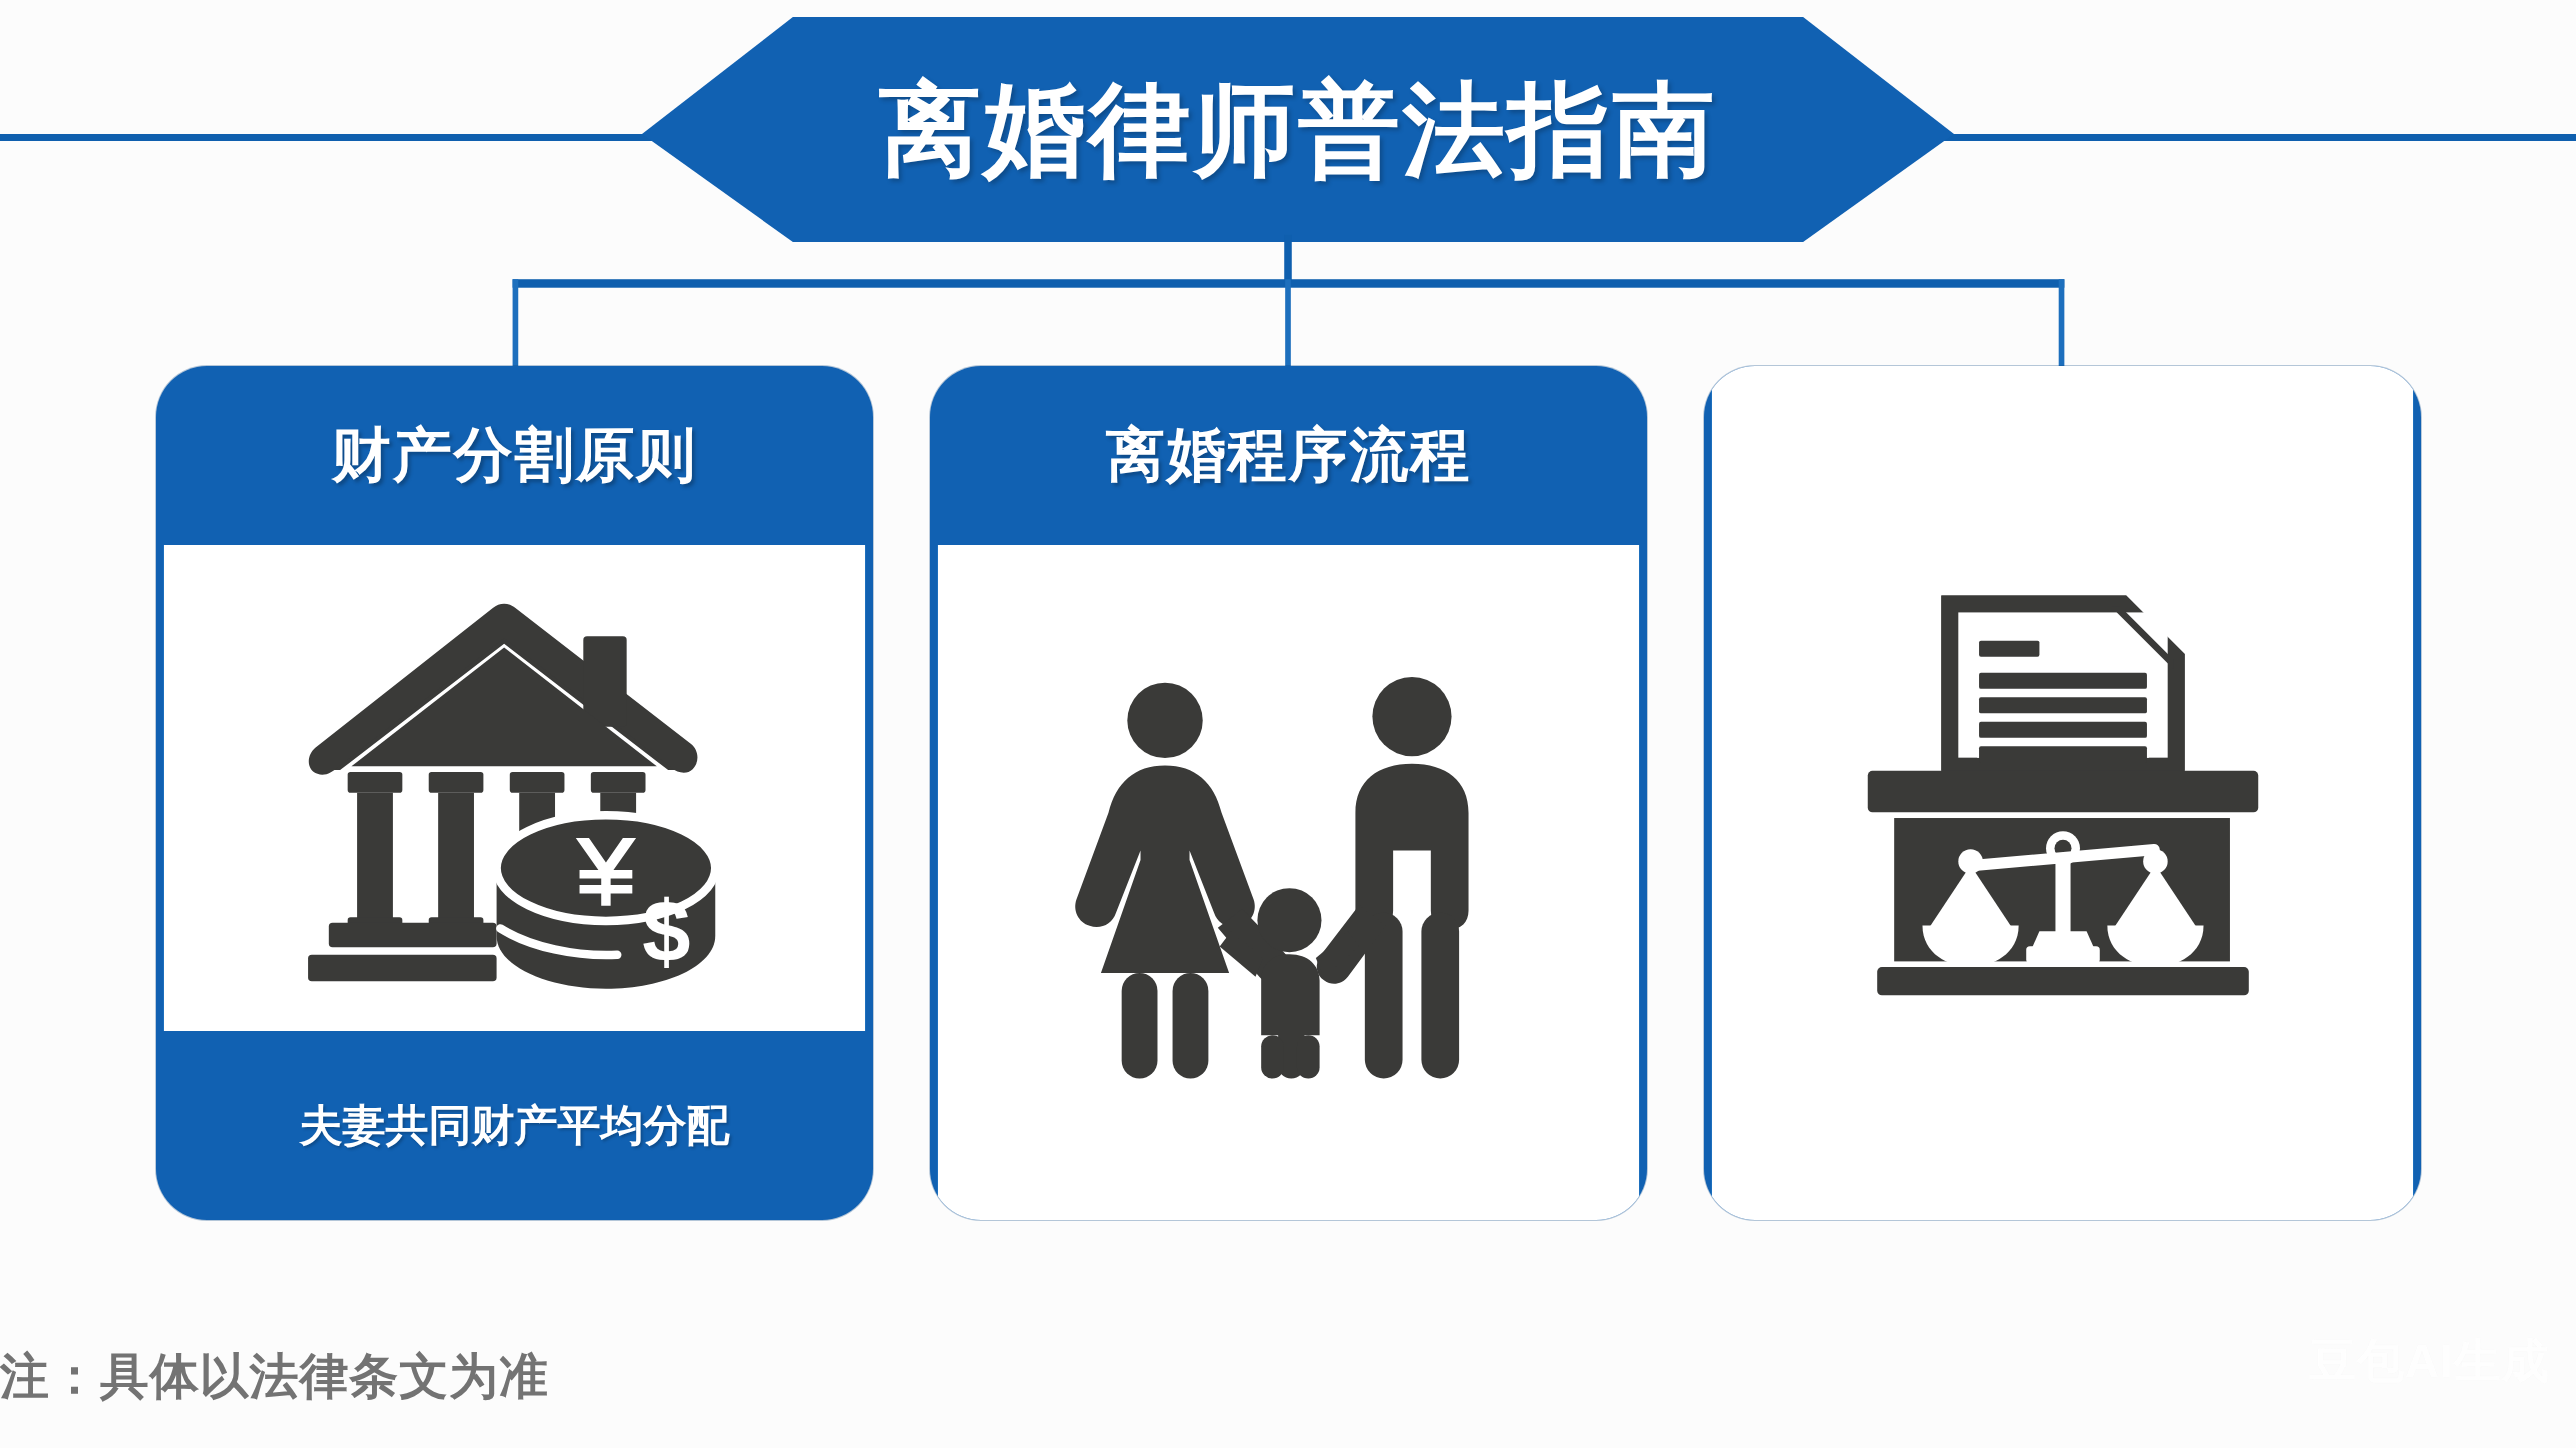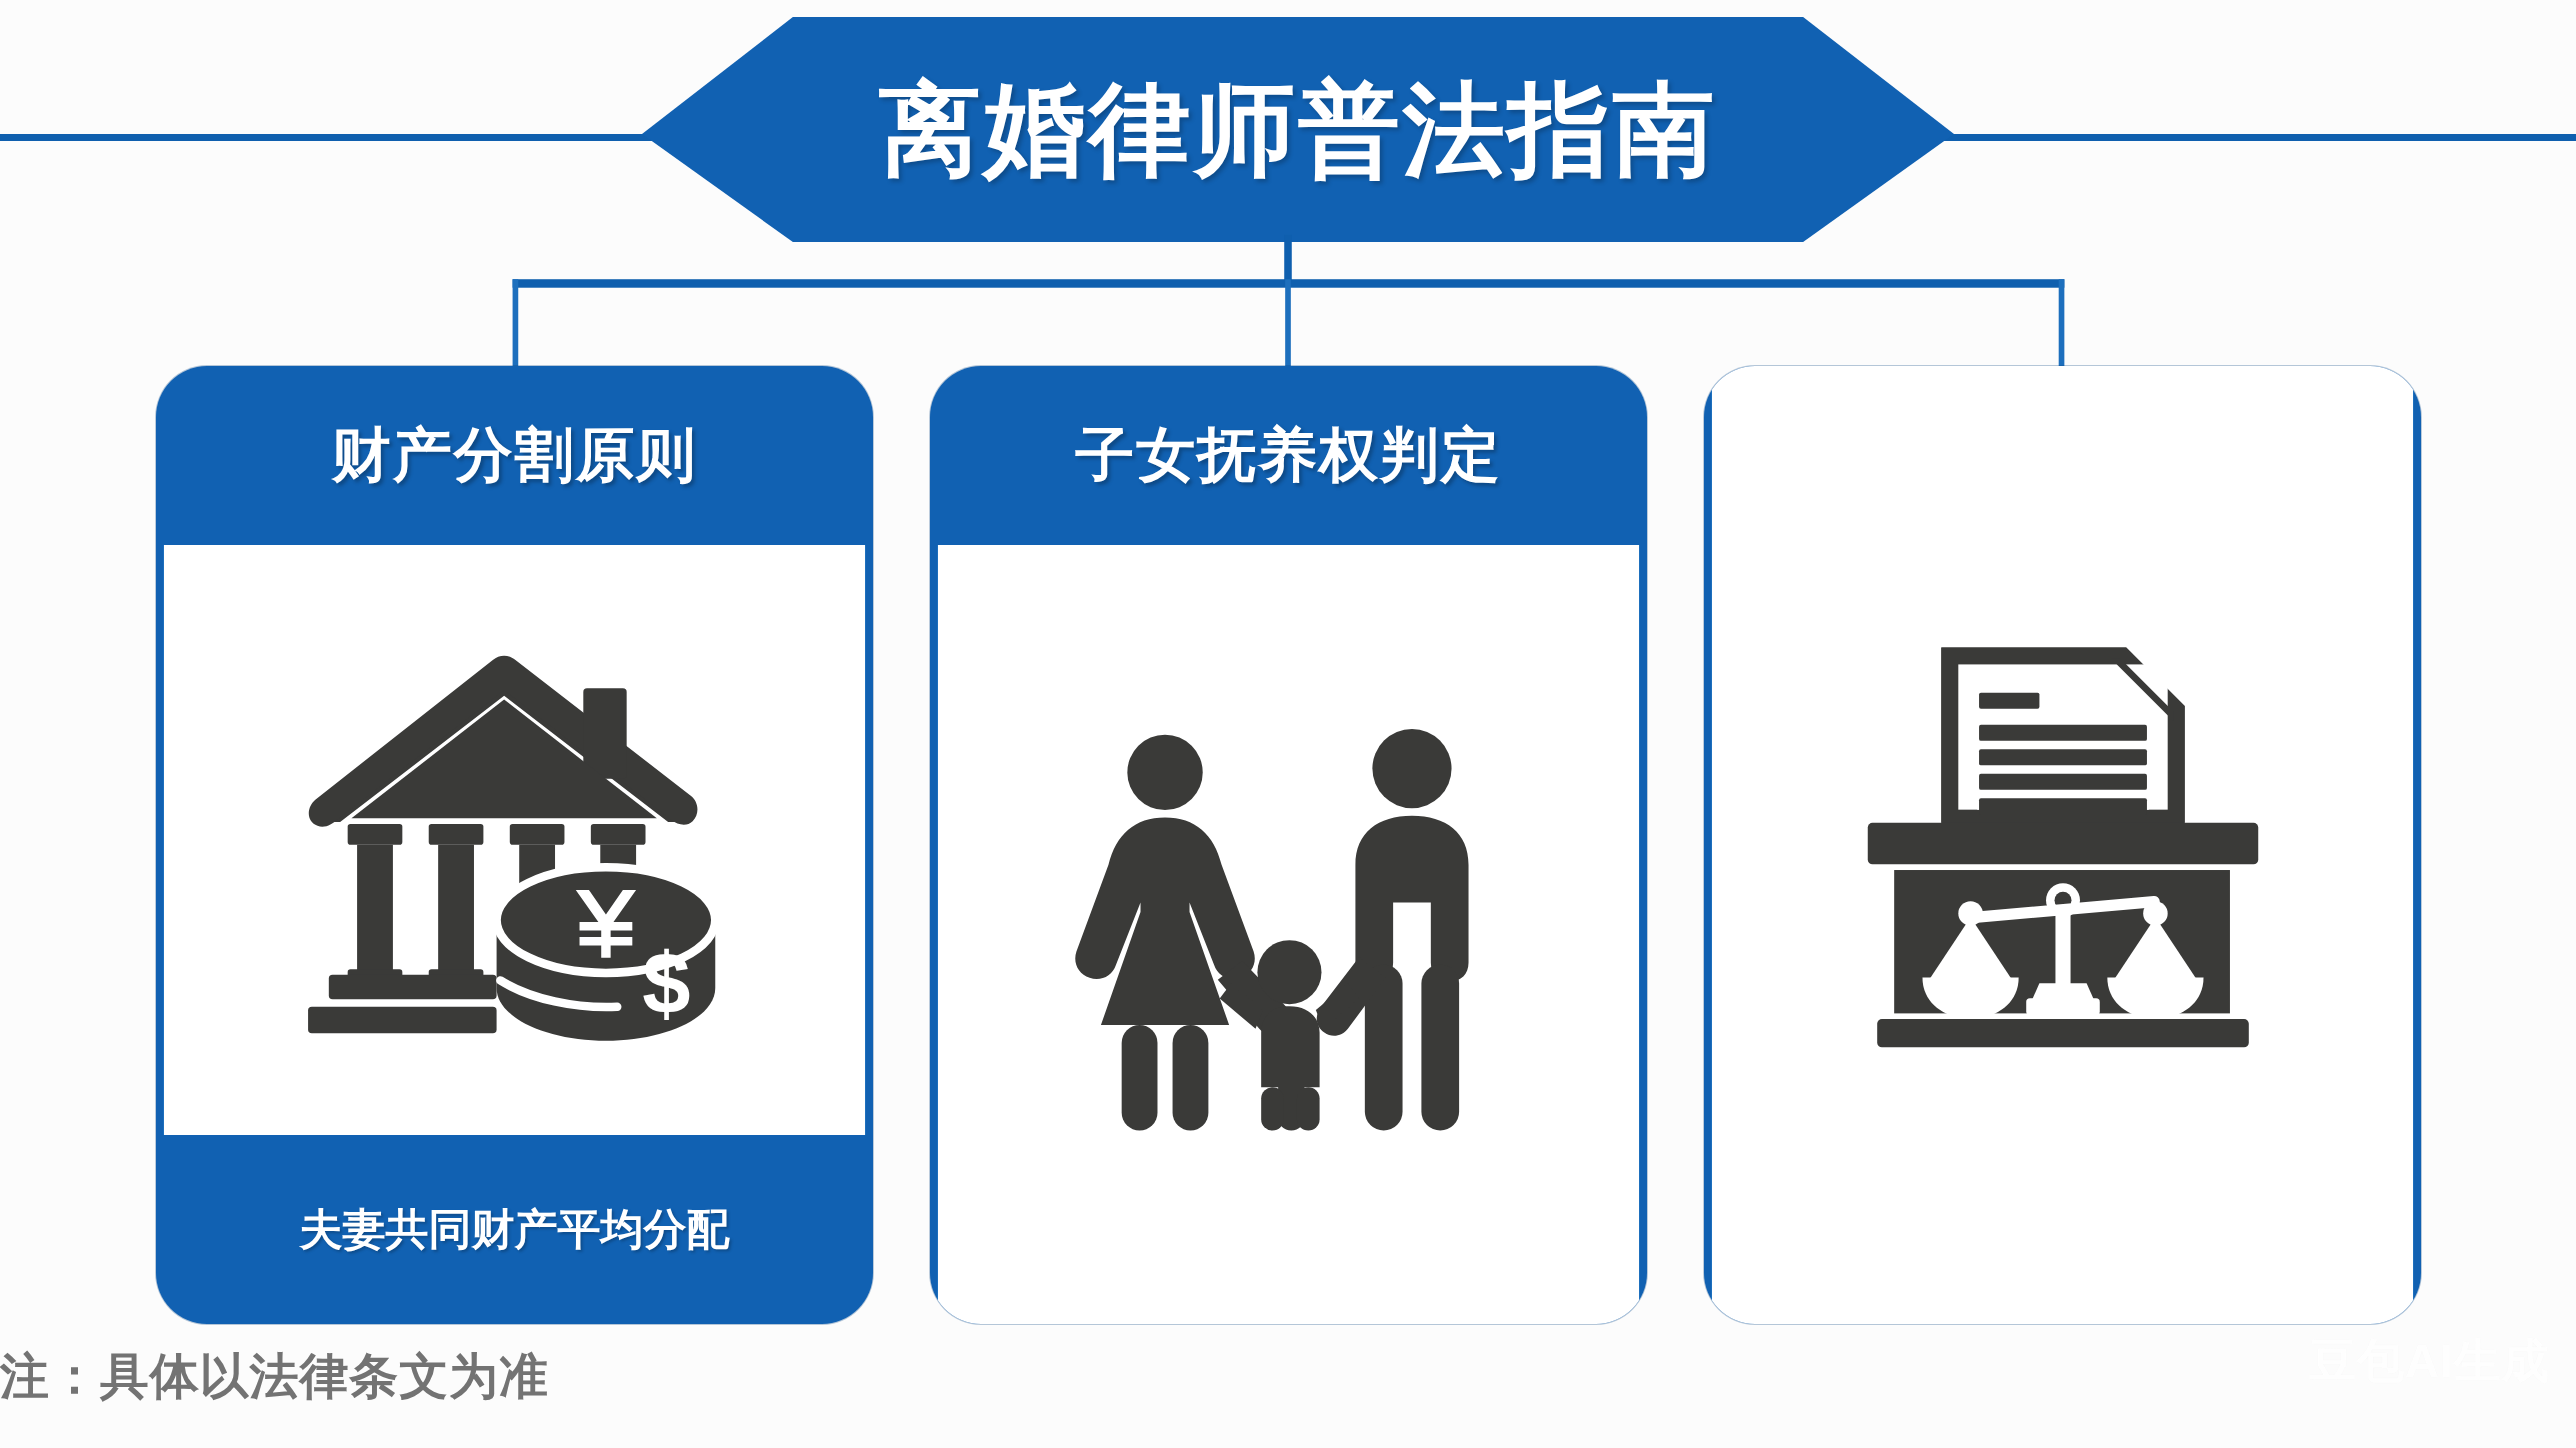--- a/index.html
+++ b/index.html
@@ -63,21 +63,21 @@
     position: absolute;
     left: 156px;
     top: 366px;
     width: 2265px;
     height: 958px;
     display: flex;
     justify-content: space-between;
   }
   .card {
     width: 717px;
-    height: 958px;
+    height: 854px;
     background: #1161b2;
     border-radius: 51px;
     display: flex;
     flex-direction: column;
     overflow: hidden;
     box-shadow: 0 0 0 0.9px rgba(12,72,134,0.30);
   }
   .card-header {
     height: 179px;
     flex: 0 0 179px;
@@ -217,21 +217,21 @@
         </svg>
       </div>
       <div class="card-footer">
         <div>
           <span class="ft-line">夫妻共同财产平均分配</span>
         </div>
       </div>
     </div>
 
     <div class="card">
-      <div class="card-header">子女抚养权判定</div>
+      <div class="card-header">离婚程序流程</div>
       <div class="card-body">
         <svg width="443" height="415" viewBox="0 0 470 440">
           <g fill="#3a3a38">
 
             <circle cx="104" cy="48" r="40"></circle>
 
             <path d="M104 96 C72 96 52 114 44 146 L10 238 C6 250 12 262 24 266 C36 270 48 264 52 252 L78 186 L78 196 L36 316 L172 316 L130 196 L130 186 L156 252 C160 264 172 270 184 266 C196 262 202 250 198 238 L164 146 C156 114 136 96 104 96 Z"></path>
 
             <rect x="58" y="316" width="38" height="112" rx="19"></rect>
             <rect x="112" y="316" width="38" height="112" rx="19"></rect>

